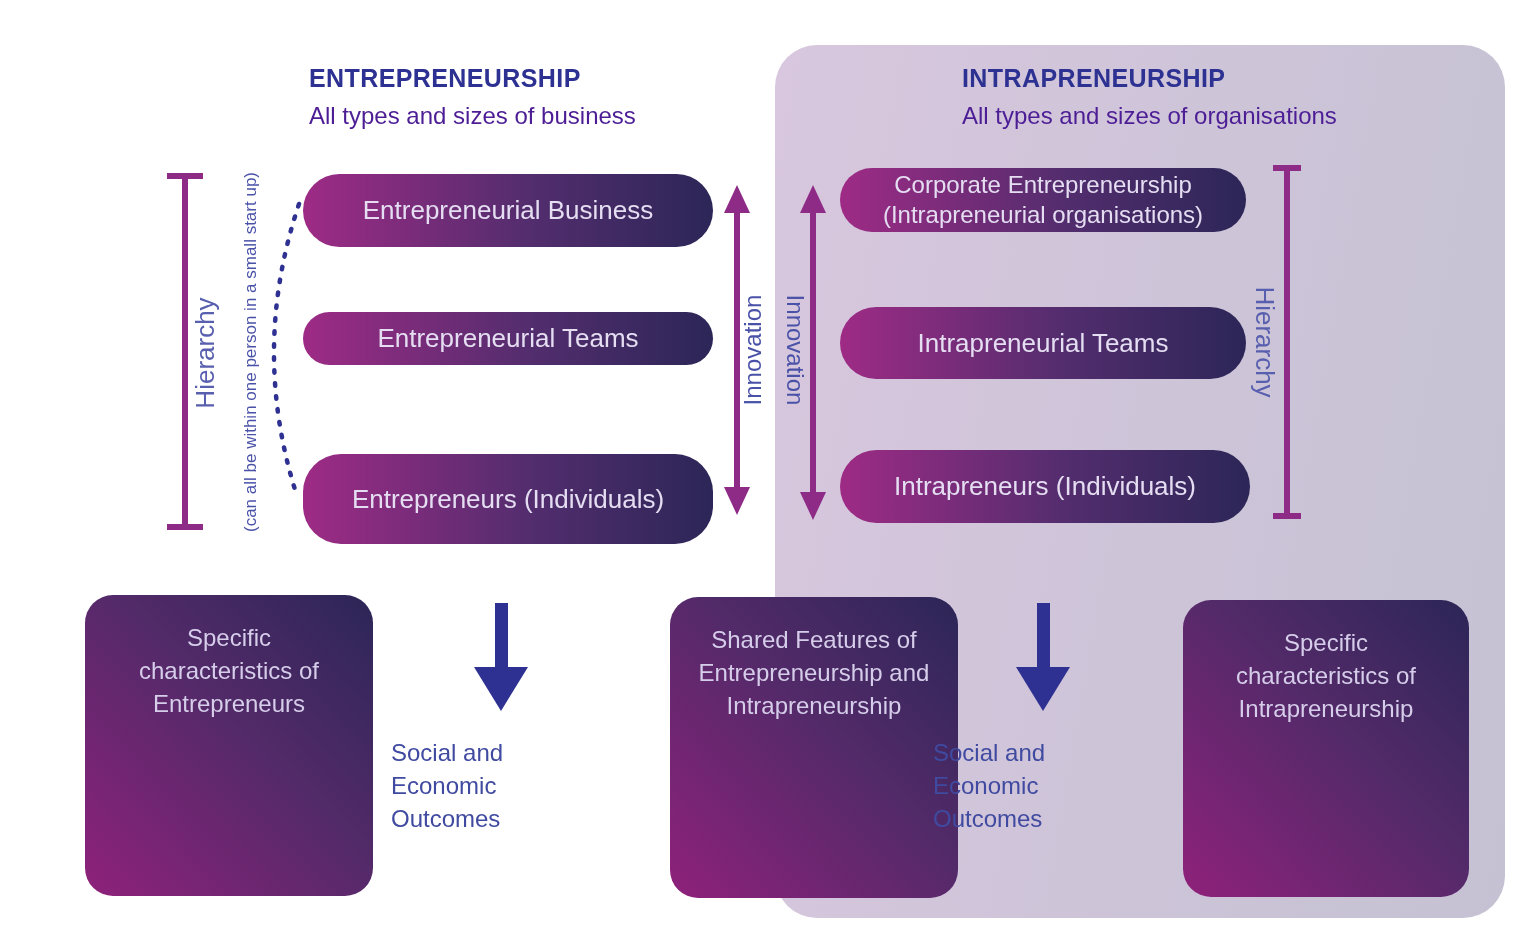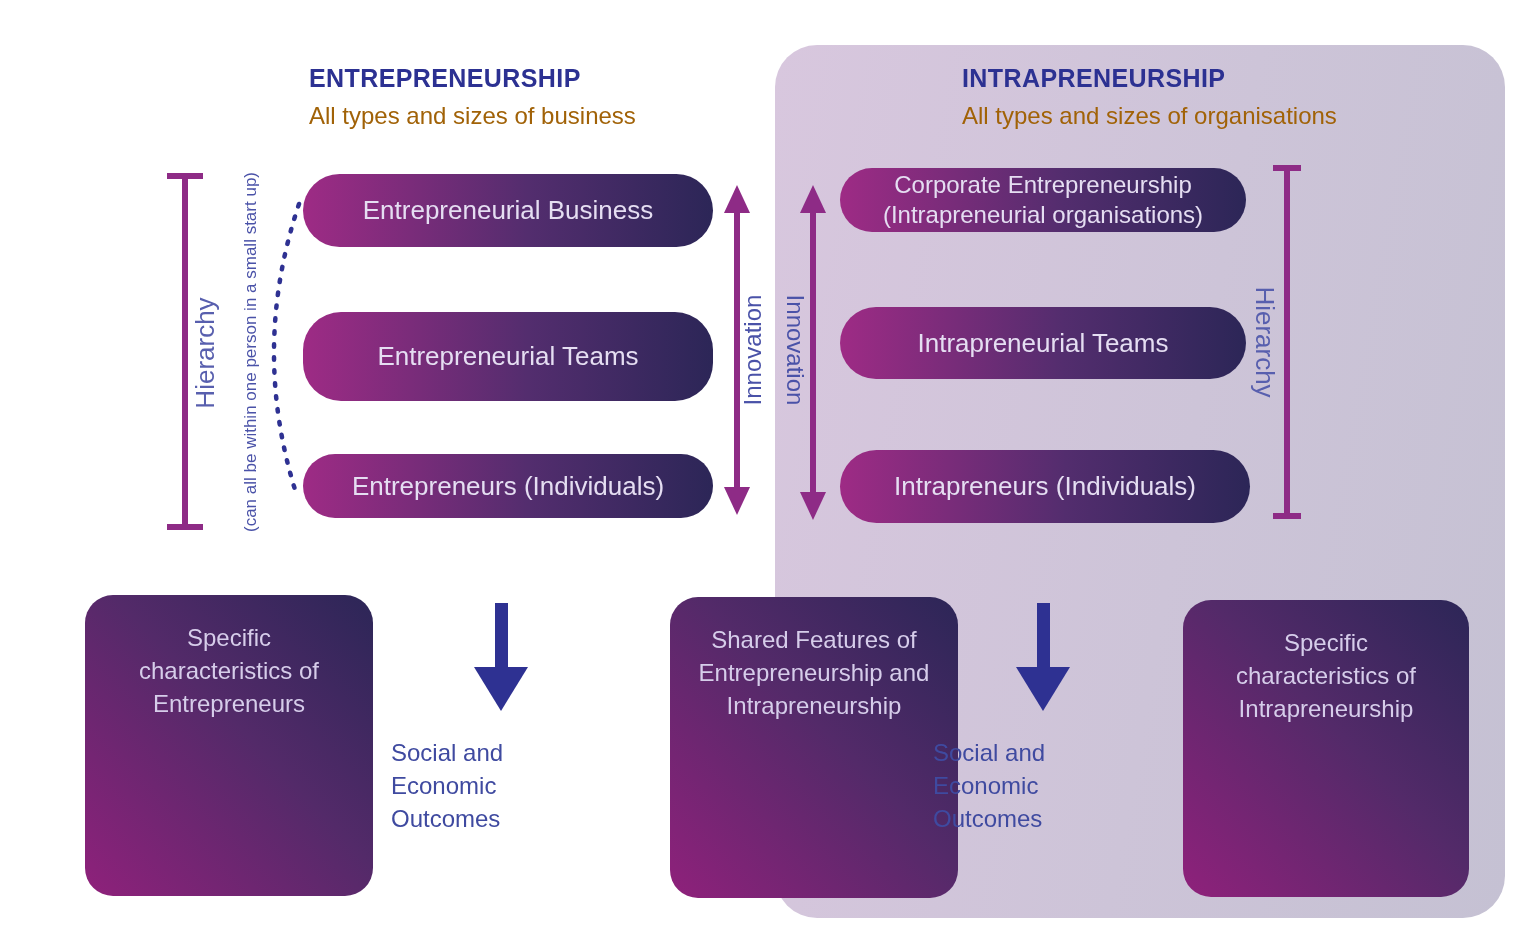--- a/index.html
+++ b/index.html
@@ -12,21 +12,21 @@
   }
   .panel{
     position:absolute;
     left:775px;top:45px;width:730px;height:873px;
     border-radius:42px;
     background:linear-gradient(100deg,#d8c7de 0%,#cdc4d8 55%,#c5c1d3 100%);
   }
   .overlay{position:absolute;left:0;top:0;width:1536px;height:943px;pointer-events:none;}
   .hdr{position:absolute;width:480px;margin-left:44px;}
   .hdr-title{font-size:25px;font-weight:700;color:#2c3192;letter-spacing:.4px;}
-  .hdr-sub{font-size:24px;color:#a16207;margin-top:9px;}
+  .hdr-sub{font-size:24px;color:#4c1d95;margin-top:9px;}
   .pill{
     position:absolute;
     display:flex;align-items:center;justify-content:center;
     border-radius:38px;
     background:linear-gradient(90deg,#9e2b85 0%,#532d6e 55%,#2c2657 100%);
     color:#e5def2;font-size:26px;font-weight:500;
     text-align:center;white-space:pre-line;line-height:1.25;
   }
   .bigbox{
     position:absolute;width:288px;height:301px;border-radius:28px;
@@ -88,22 +88,22 @@
   <div class="hdr" style="left:265px;top:64px;">
     <div class="hdr-title">ENTREPRENEURSHIP</div>
     <div class="hdr-sub">All types and sizes of business</div>
   </div>
   <div class="hdr" style="left:918px;top:64px;">
     <div class="hdr-title">INTRAPRENEURSHIP</div>
     <div class="hdr-sub">All types and sizes of organisations</div>
   </div>
 
   <div class="pill" style="left:303px;top:174px;width:410px;height:73px;">Entrepreneurial Business</div>
-  <div class="pill" style="left:303px;top:312px;width:410px;height:89px;">Entrepreneurial Teams</div>
-  <div class="pill" style="left:303px;top:454px;width:410px;height:64px;text-align:center;">Entrepreneurs (Individuals)</div>
+  <div class="pill" style="left:303px;top:312px;width:410px;height:53px;">Entrepreneurial Teams</div>
+  <div class="pill" style="left:303px;top:454px;width:410px;height:90px;text-align:center;">Entrepreneurs (Individuals)</div>
 
   <div class="pill" style="left:840px;top:168px;width:406px;height:64px;font-size:24px;">Corporate Entrepreneurship
 (Intrapreneurial organisations)</div>
   <div class="pill" style="left:840px;top:307px;width:406px;height:72px;">Intrapreneurial Teams</div>
   <div class="pill" style="left:840px;top:450px;width:410px;height:73px;">Intrapreneurs (Individuals)</div>
 
   <div class="vlabel rot-ccw" style="left:125px;top:340px;width:160px;height:26px;">Hierarchy</div>
   <div class="vlabel rot-cw" style="left:1185px;top:329px;width:160px;height:26px;">Hierarchy</div>
   <div class="vlabel rot-ccw" style="left:51px;top:341px;width:400px;height:22px;font-size:17px;color:#4a52a8;font-weight:400;">(can all be within one person in a small start up)</div>
   <div class="vlabel rot-ccw" style="left:683px;top:338px;width:140px;height:24px;font-size:24px;color:#4a52a8;">Innovation</div>

